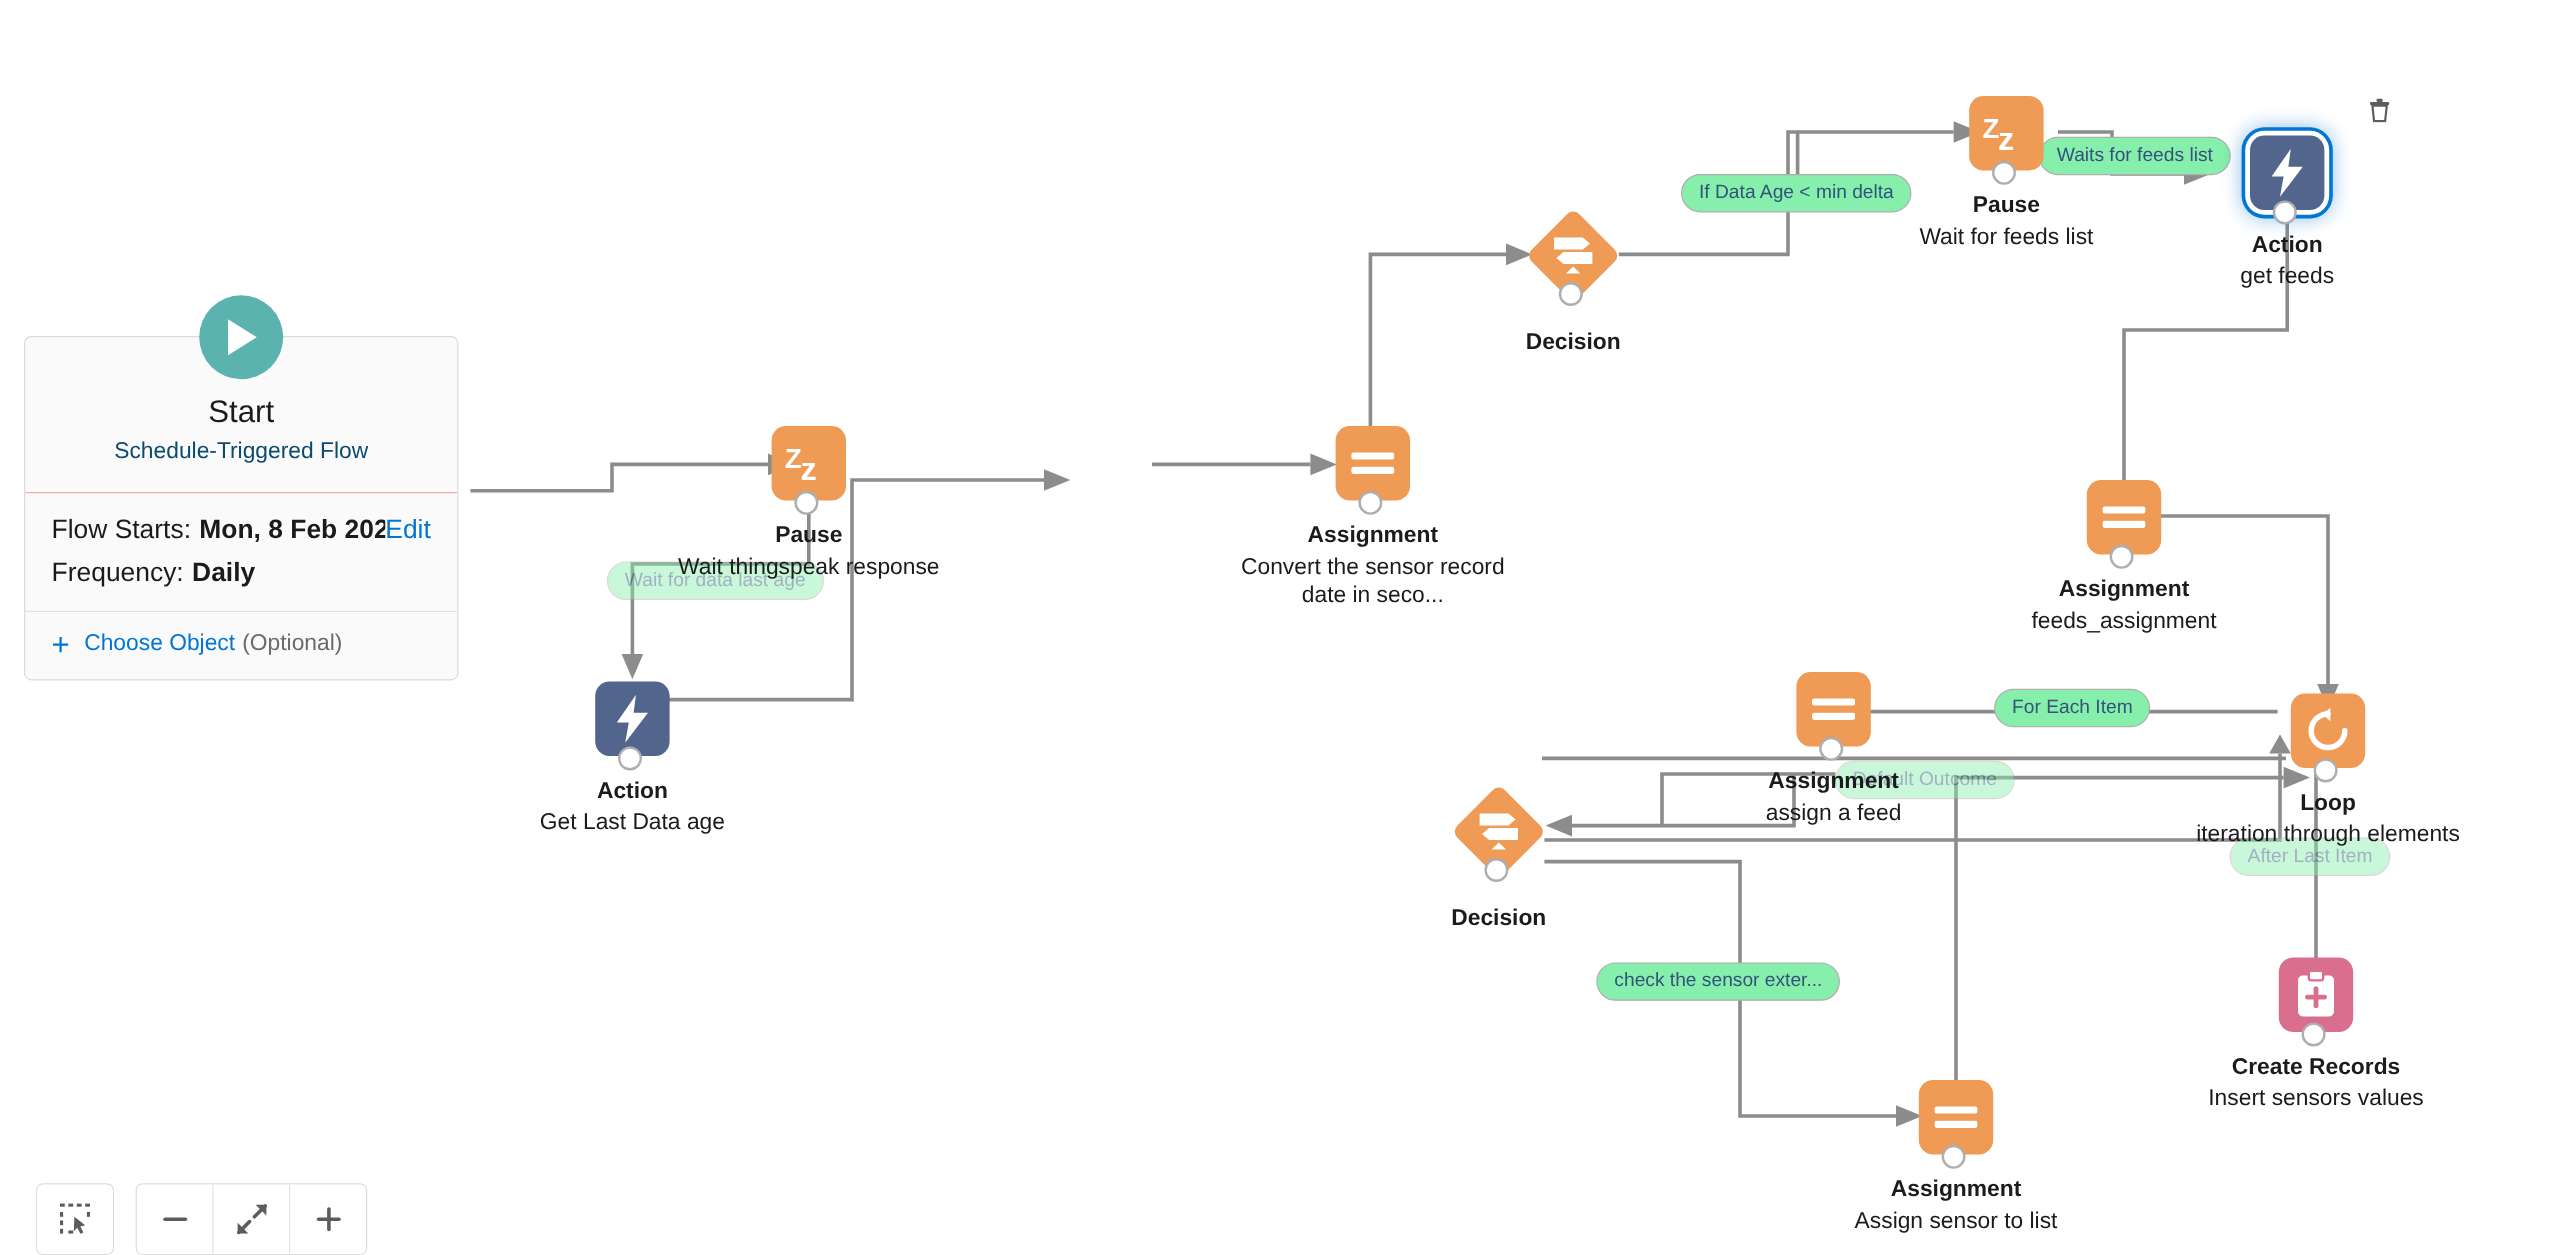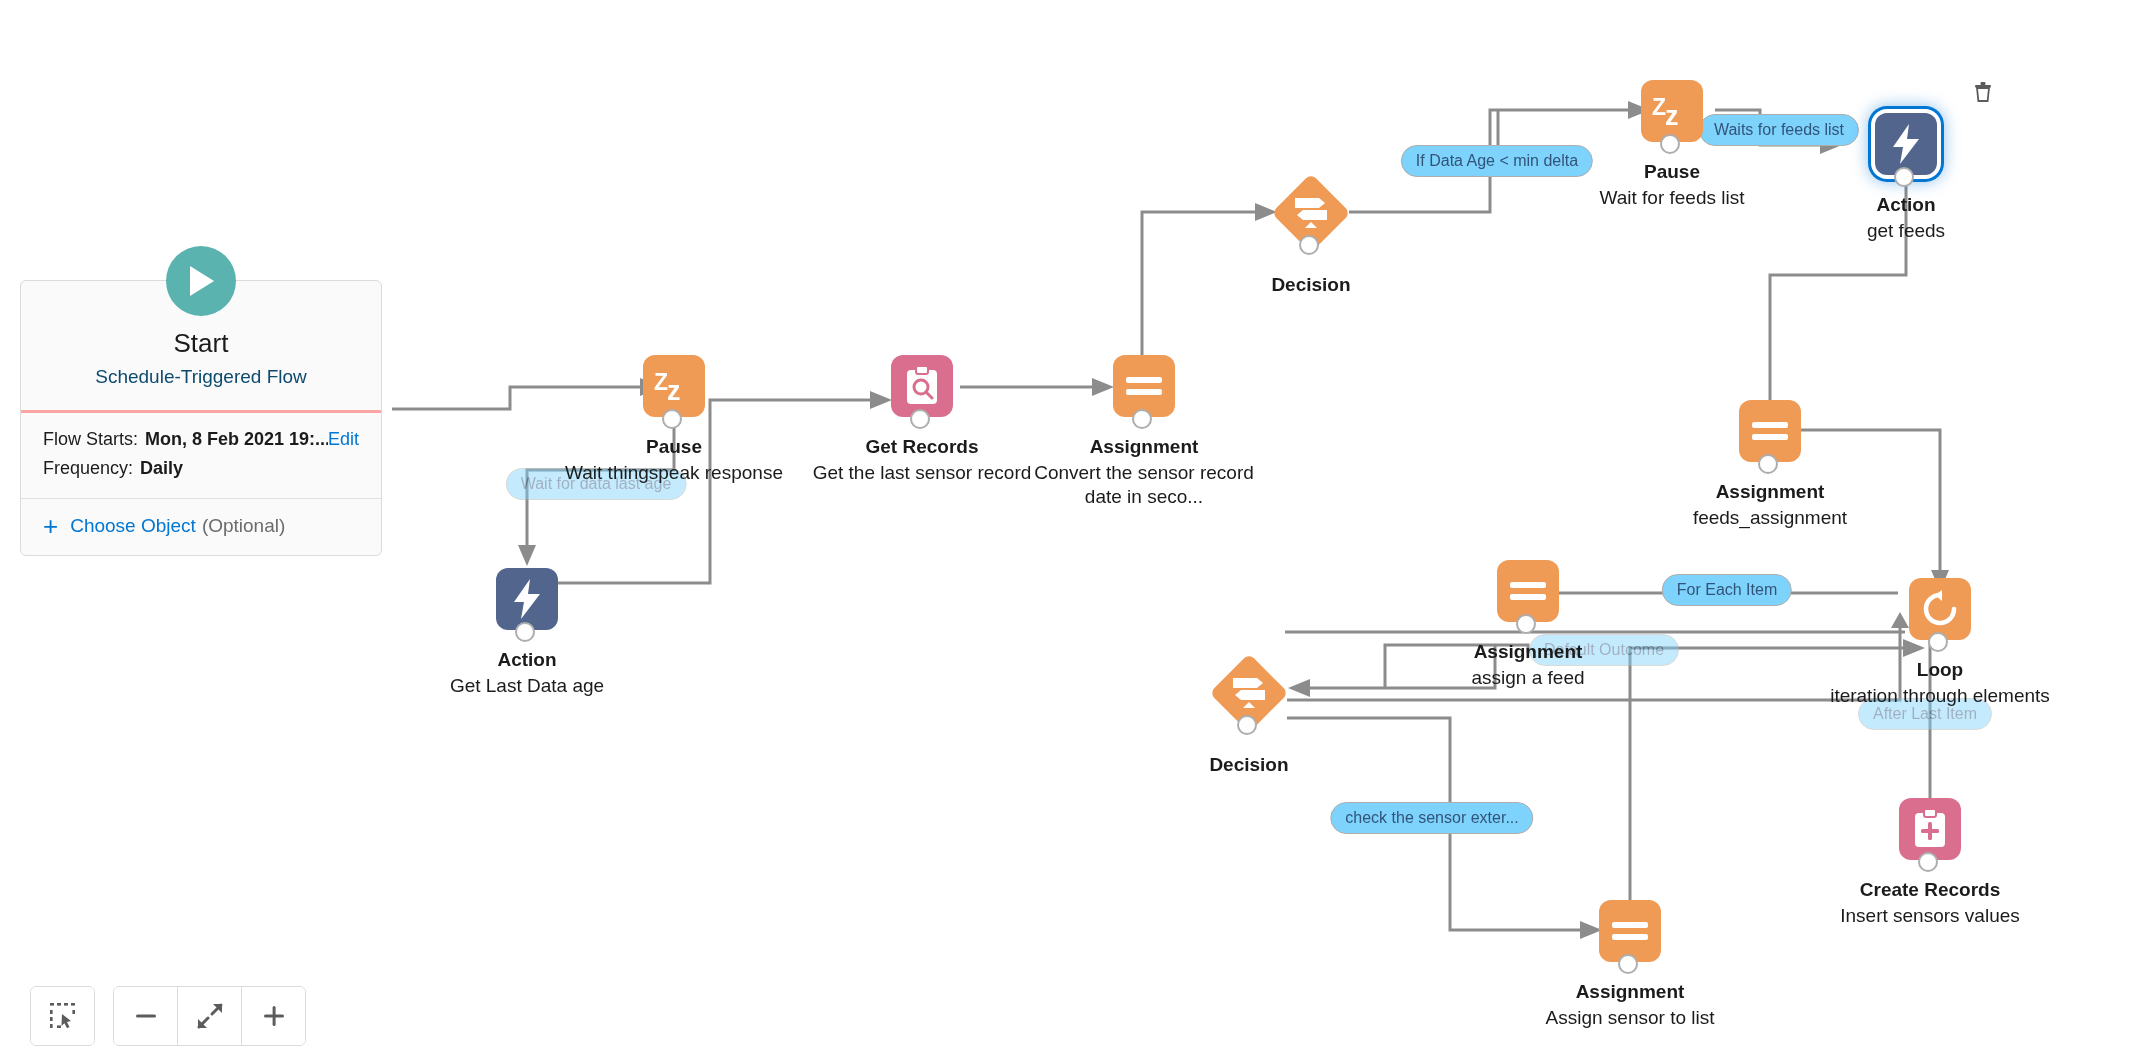--- a/index.html
+++ b/index.html
@@ -159,23 +159,23 @@
     color: #1b1b1b;
     line-height: 1.1;
   }
   .start-head .h2 {
     font-size: 19px;
     color: #0c4a6e;
     margin-top: 8px;
     text-align: center;
   }
   .start-rows {
-    border-top: 3px solid #fca5a5;
+    border-top: 1px solid #fca5a5;
     padding: 12px 22px 14px 22px;
-    font-size: 18px;
+    font-size: 22px;
     color: #1b1b1b;
   }
   .start-row {
     display: flex;
     align-items: baseline;
     line-height: 1.65;
   }
   .start-row .lbl { white-space: nowrap; }
   .start-row .val {
     font-weight: bold;
@@ -202,21 +202,21 @@
     line-height: 1;
     margin-right: 12px;
   }
   .start-foot .lnk { color: #0176d3; cursor: pointer; }
   .start-foot .opt { color: #6b6b6b; margin-left: 6px; }
 
   
   .pill {
     position: absolute;
     transform: translate(-50%, -50%);
-    background: #7dd3fc;
+    background: #86efac;
     border: 1px solid #b0adab;
     border-radius: 20px;
     padding: 6px 14px;
     font-size: 16px;
     color: #32547a;
     white-space: nowrap;
     z-index: 4;
   }
   .pill.faded { opacity: 0.45; z-index: 3; }
 
@@ -373,35 +373,20 @@
         <svg width="26" height="40" viewBox="0 0 26 40" aria-hidden="true">
           <polygon points="16,0 0,23 10,23 7,40 26,15 14,15" fill="#ffffff"></polygon>
         </svg>
       </div>
       <div class="anchor"></div>
     </div>
     <div class="node-title">Action</div>
     <div class="node-sub">Get Last Data age</div>
   </div>
 
-  <div class="node" style="left:922px; top:355px;">
-    <div class="node-icon-wrap">
-      <div class="node-icon ic-pink">
-        <svg width="36" height="40" viewBox="0 0 36 40" aria-hidden="true">
-          <rect x="3" y="4" width="30" height="34" rx="4" fill="#ffffff"></rect>
-          <rect x="12" y="0" width="12" height="8" rx="2" fill="#ffffff" stroke="#da6e8e" stroke-width="2"></rect>
-          <circle cx="17" cy="21" r="7" fill="none" stroke="#da6e8e" stroke-width="3"></circle>
-          <line x1="22" y1="26" x2="28" y2="32" stroke="#da6e8e" stroke-width="3" stroke-linecap="round"></line>
-        </svg>
-      </div>
-      <div class="anchor"></div>
-    </div>
-    <div class="node-title">Get Records</div>
-    <div class="node-sub">Get the last sensor record</div>
-  </div>
 
   <div class="node" style="left:1144px; top:355px;">
     <div class="node-icon-wrap">
       <div class="node-icon ic-orange">
         <svg width="36" height="22" viewBox="0 0 36 22" aria-hidden="true">
           <rect x="0" y="2" width="36" height="6" rx="2" fill="#ffffff"></rect>
           <rect x="0" y="14" width="36" height="6" rx="2" fill="#ffffff"></rect>
         </svg>
       </div>
       <div class="anchor"></div>

